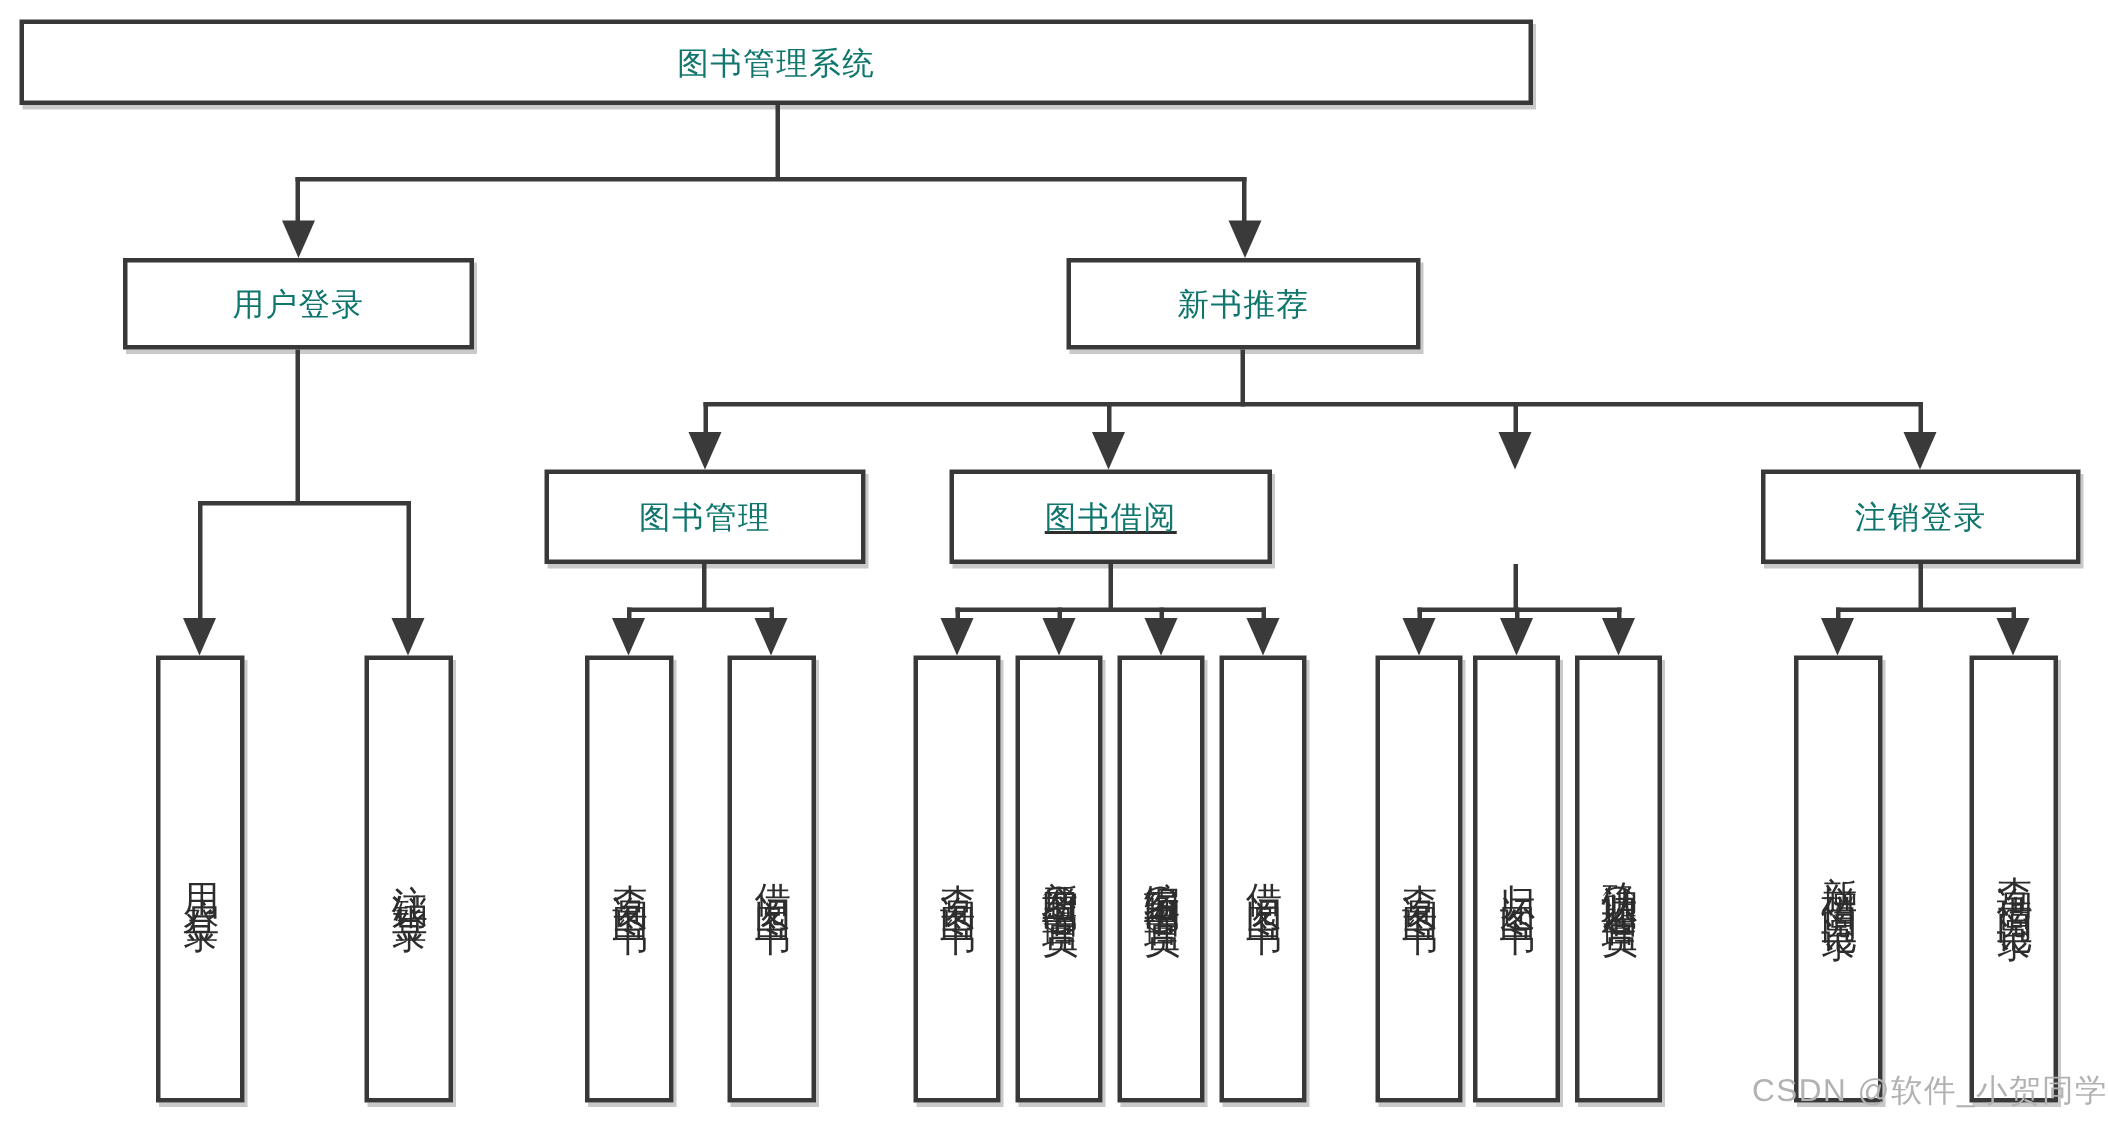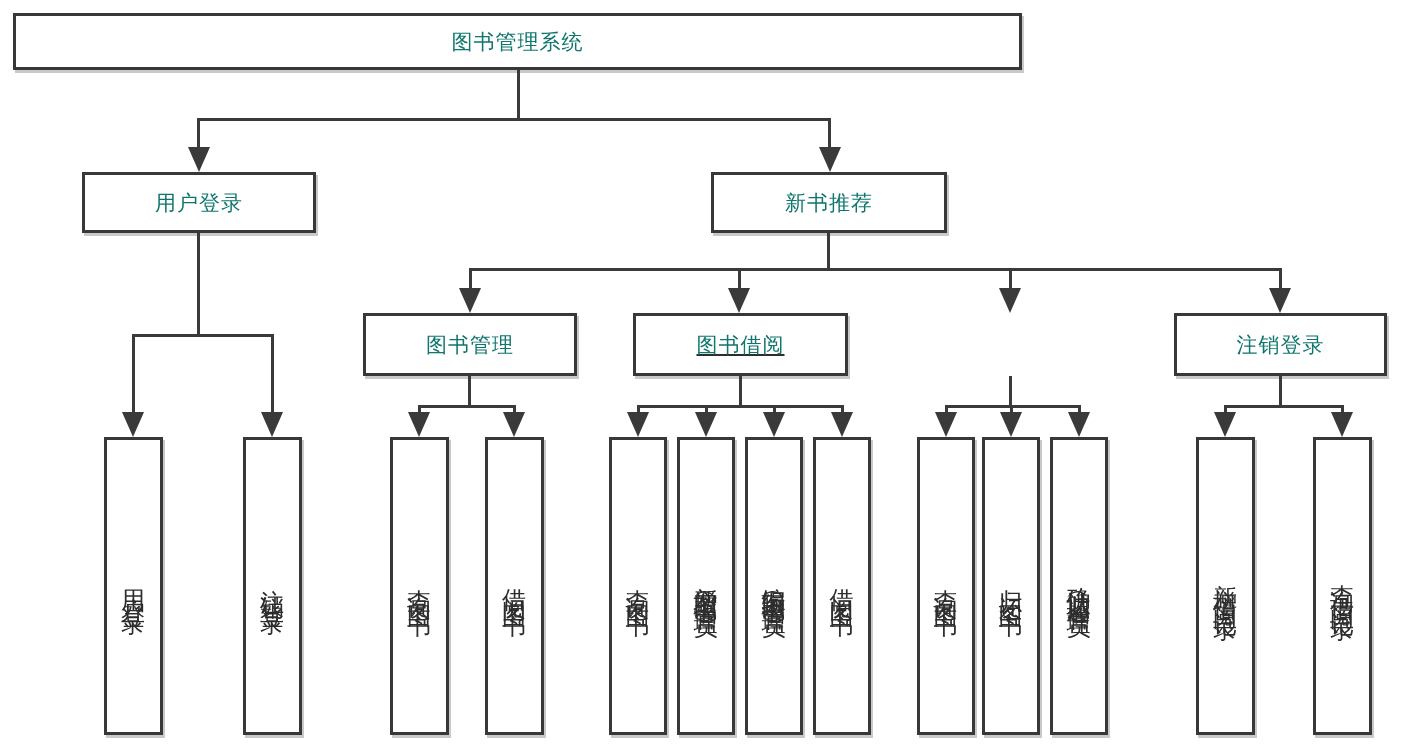--- a/index.html
+++ b/index.html
@@ -177,14 +177,15 @@
   <div class="vline" style="left:1078px; top:405px; height:10px;"></div>
   <div class="arrow" style="left:1068px; top:412px;"></div>
 
   <div class="vline" style="left:1279px; top:376px; height:32px;"></div>
   <div class="hline" style="left:1224px; top:405px; width:120px;"></div>
   <div class="vline" style="left:1224px; top:405px; height:10px;"></div>
   <div class="arrow" style="left:1214px; top:412px;"></div>
   <div class="vline" style="left:1341px; top:405px; height:10px;"></div>
   <div class="arrow" style="left:1331px; top:412px;"></div>
 
+  <div class="watermark">CSDN @软件_小贺同学</div>
 
 </div>
 
 </body></html>

